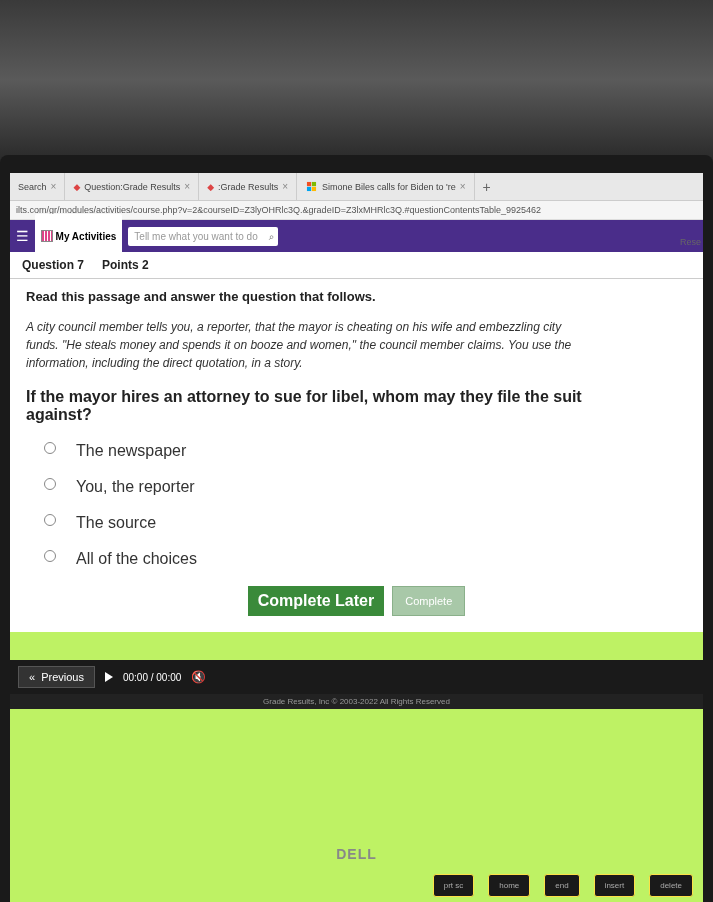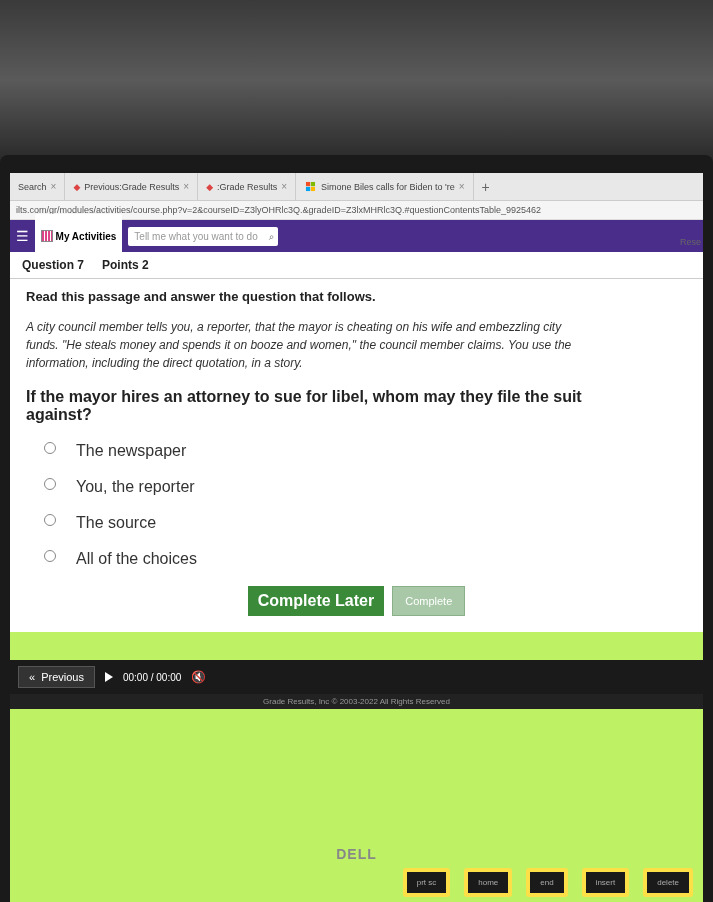--- a/index.html
+++ b/index.html
@@ -289,39 +289,39 @@
     right:20px;
     display:flex;
     gap:14px;
   }
   .key {
     background:#1a1a1a;
     color:#aaa;
     font-size:8px;
     padding:6px 10px;
     border-radius:3px;
-    border:4px solid #fde047;
+    border:1px solid #fde047;
   }
 </style>
 </head>
 <body>
 
 <div class="photo-bg"></div>
 
 <div class="laptop-frame">
   <div class="screen">
 
     <div class="tabs-row">
       <div class="tab">
         <span>Search</span>
         <span class="tab-close">×</span>
       </div>
       <div class="tab">
         <span style="color:#d44">◆</span>
-        <span>Previous:Grade Results</span>
+        <span>Question:Grade Results</span>
         <span class="tab-close">×</span>
       </div>
       <div class="tab">
         <span style="color:#d44">◆</span>
         <span>:Grade Results</span>
         <span class="tab-close">×</span>
       </div>
       <div class="tab">
         <div class="win-logo" style="transform:scale(0.7)">
             <span style="background:#f25022"></span>

